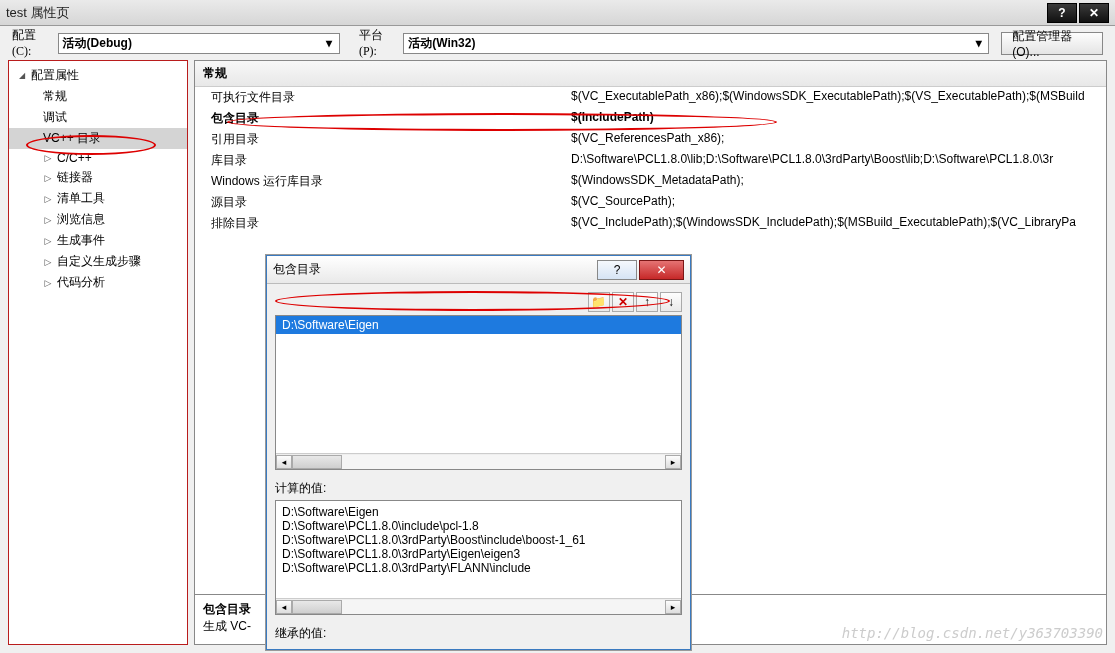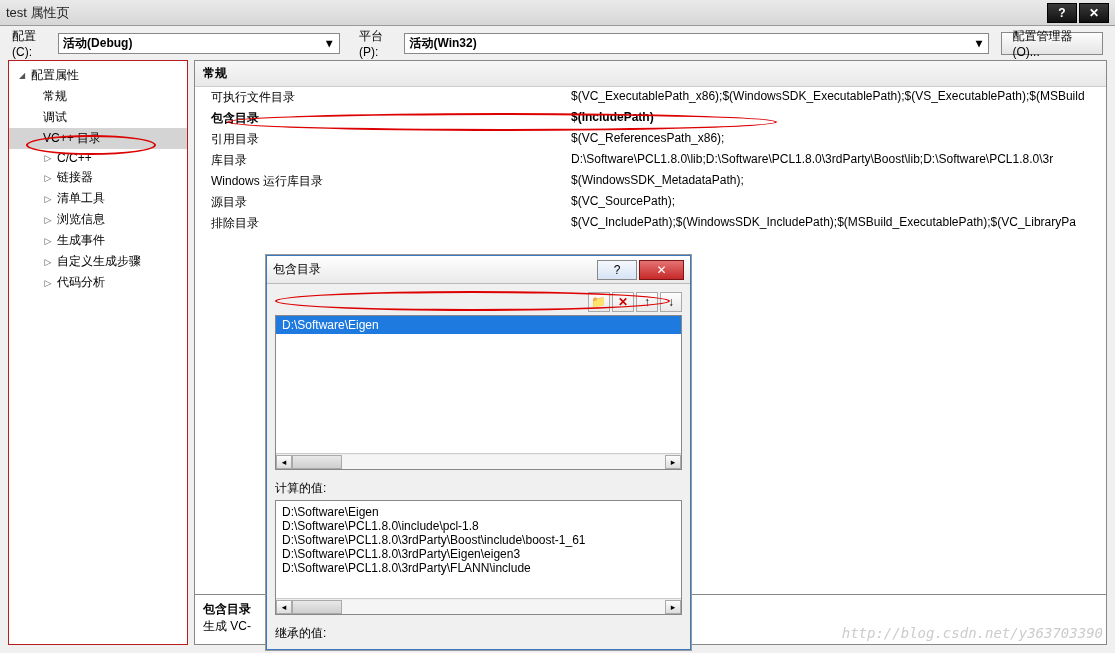--- a/index.html
+++ b/index.html
@@ -6,21 +6,21 @@
 body { background: #f0f0f0; width: 1115px; height: 653px; overflow: hidden; position: relative; }
 
 
 .titlebar { height: 26px; background: linear-gradient(#eaeaea,#d6d6d6); display: flex; align-items: center; padding: 0 6px; border-bottom: 1px solid #999; justify-content: space-between; }
 .titlebar .title { flex: 1; color: #222; font-size: 13px; }
 .titlebar .winbtns { display: flex; gap: 2px; }
 .winbtn { width: 30px; height: 20px; background: linear-gradient(#3a3a3a,#111); color: #fff; display: flex; align-items: center; justify-content: center; border: 1px solid #000; font-weight: bold; cursor: pointer; }
 
 
 .toprow { height: 34px; display: flex; align-items: center; padding: 6px 12px; gap: 6px; background: #f0f0f0; }
-.toprow label { color: #000; }
+.toprow label { color: #000; font-family: Liberation Serif, serif; }
 .combo { height: 21px; background: #fff; border: 1px solid #888; display: flex; align-items: center; padding: 0 4px; position: relative; font-weight: bold; }
 .combo .caret { position: absolute; right: 2px; top: 2px; width: 15px; height: 15px; display:flex; align-items:center; justify-content:center; }
 .btn { height: 23px; padding: 0 10px; background: linear-gradient(#fdfdfd,#e4e4e4); border: 1px solid #888; cursor: pointer; display:flex; align-items:center; }
 
 
 .main { position: absolute; top: 60px; left: 8px; right: 8px; bottom: 8px; display: flex; gap: 6px; }
 .treepanel { width: 180px; background: #fff; border: 1px solid #b91c1c; padding: 4px 0; }
 .tree-item { padding: 2px 6px 2px 20px; cursor: pointer; display:flex; align-items:center; gap:4px; white-space: nowrap; }
 .tree-item.header { padding-left: 8px; font-weight: normal; }
 .tree-item.sel { background: #d4d4d4; position: relative; }

